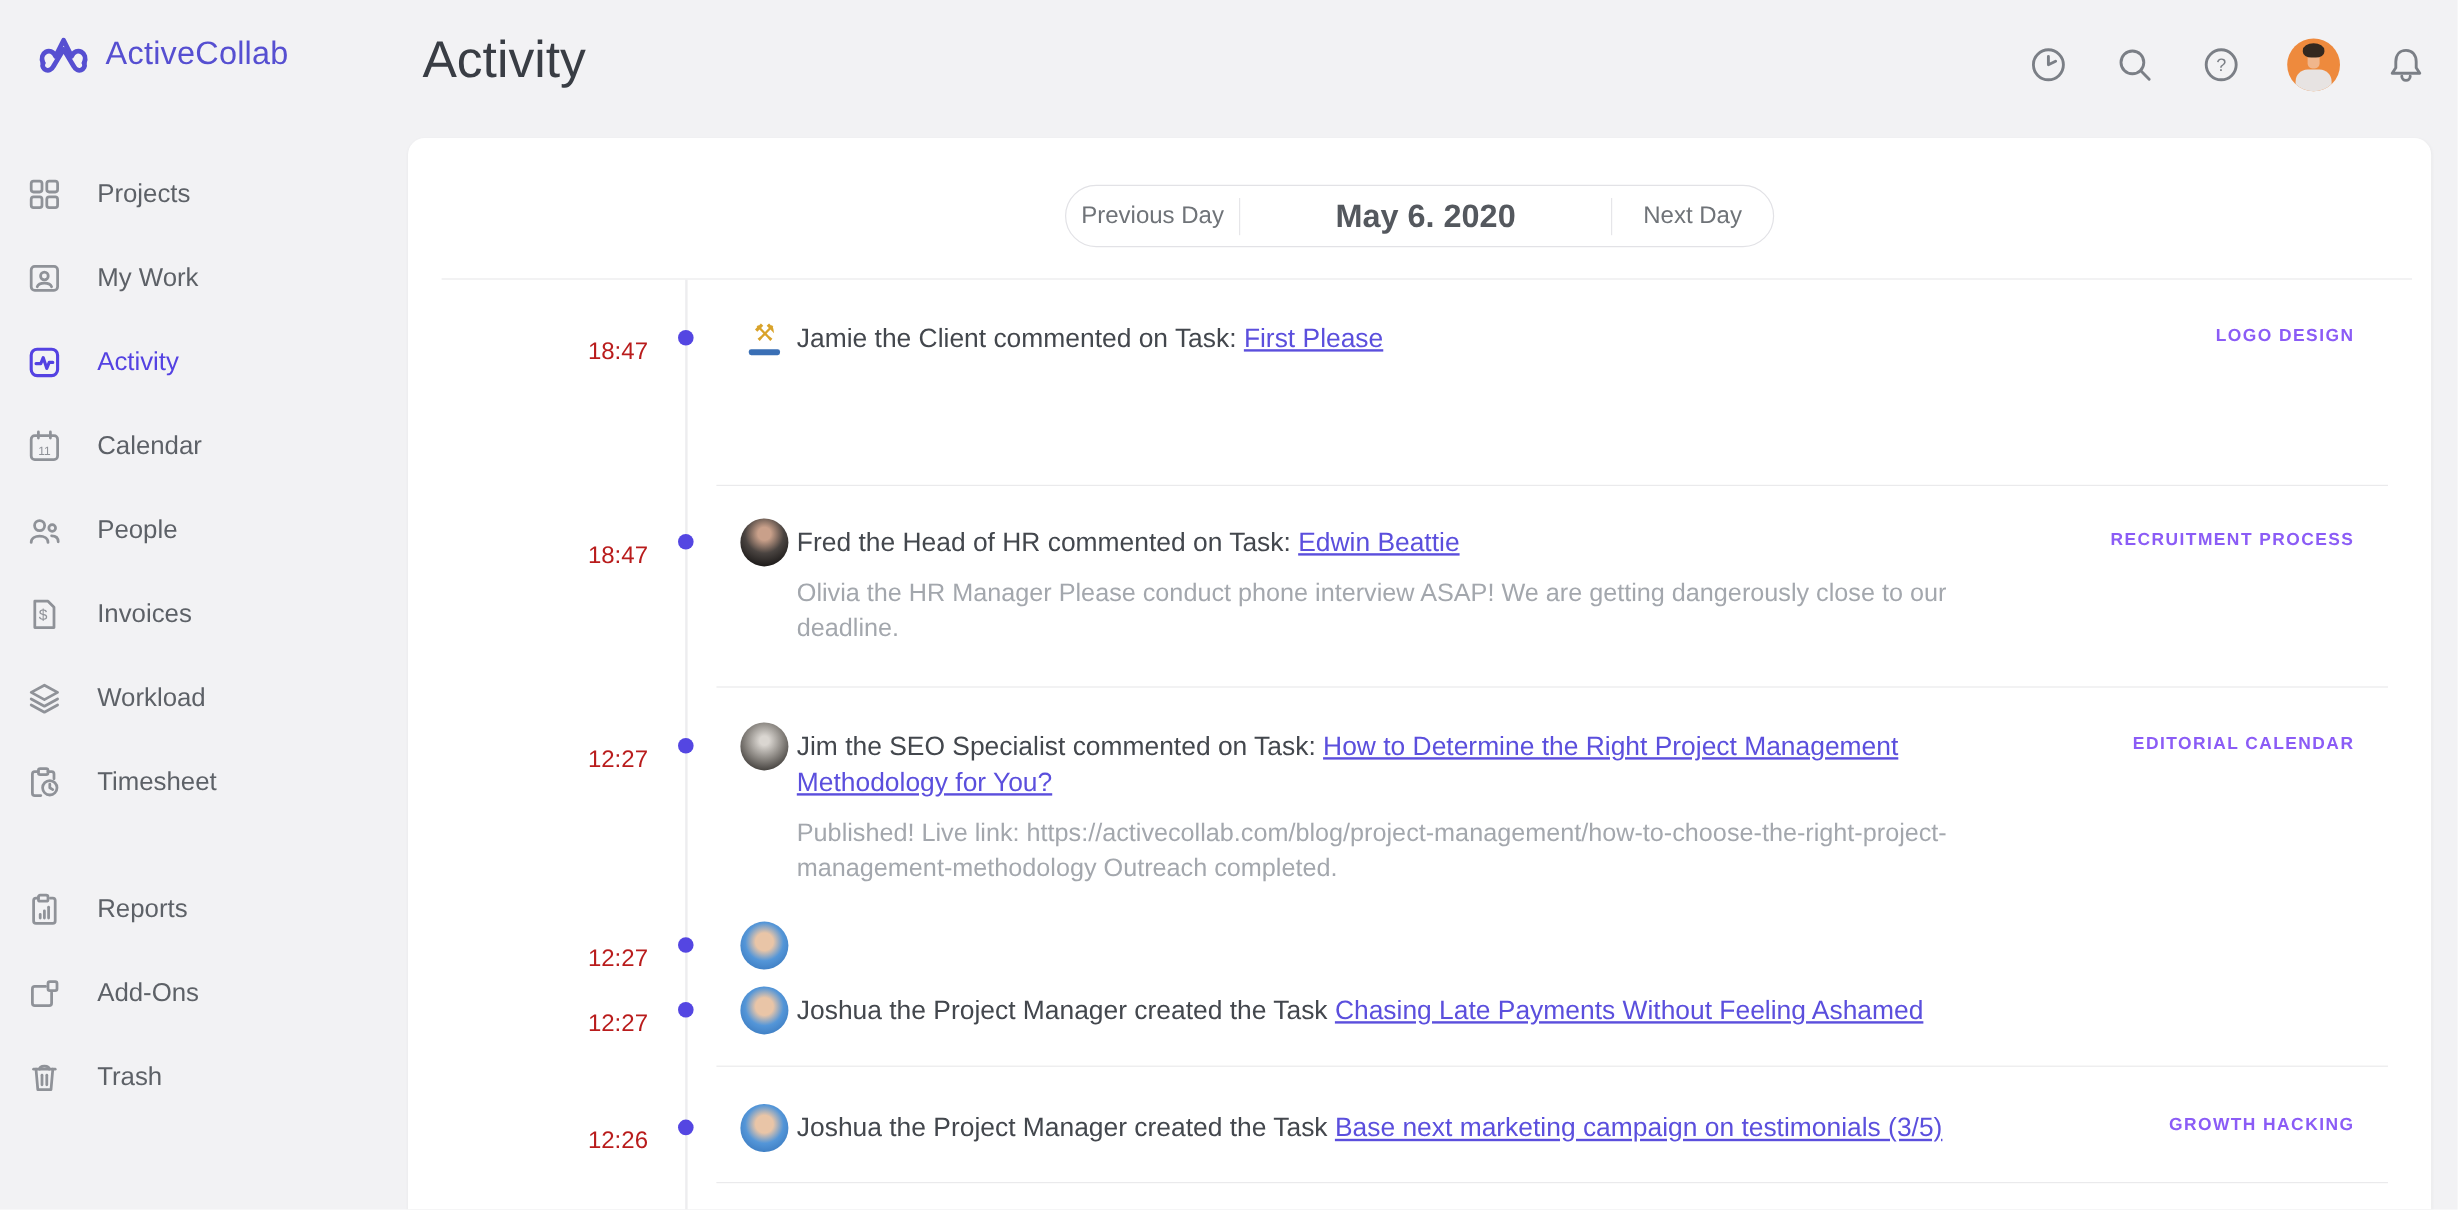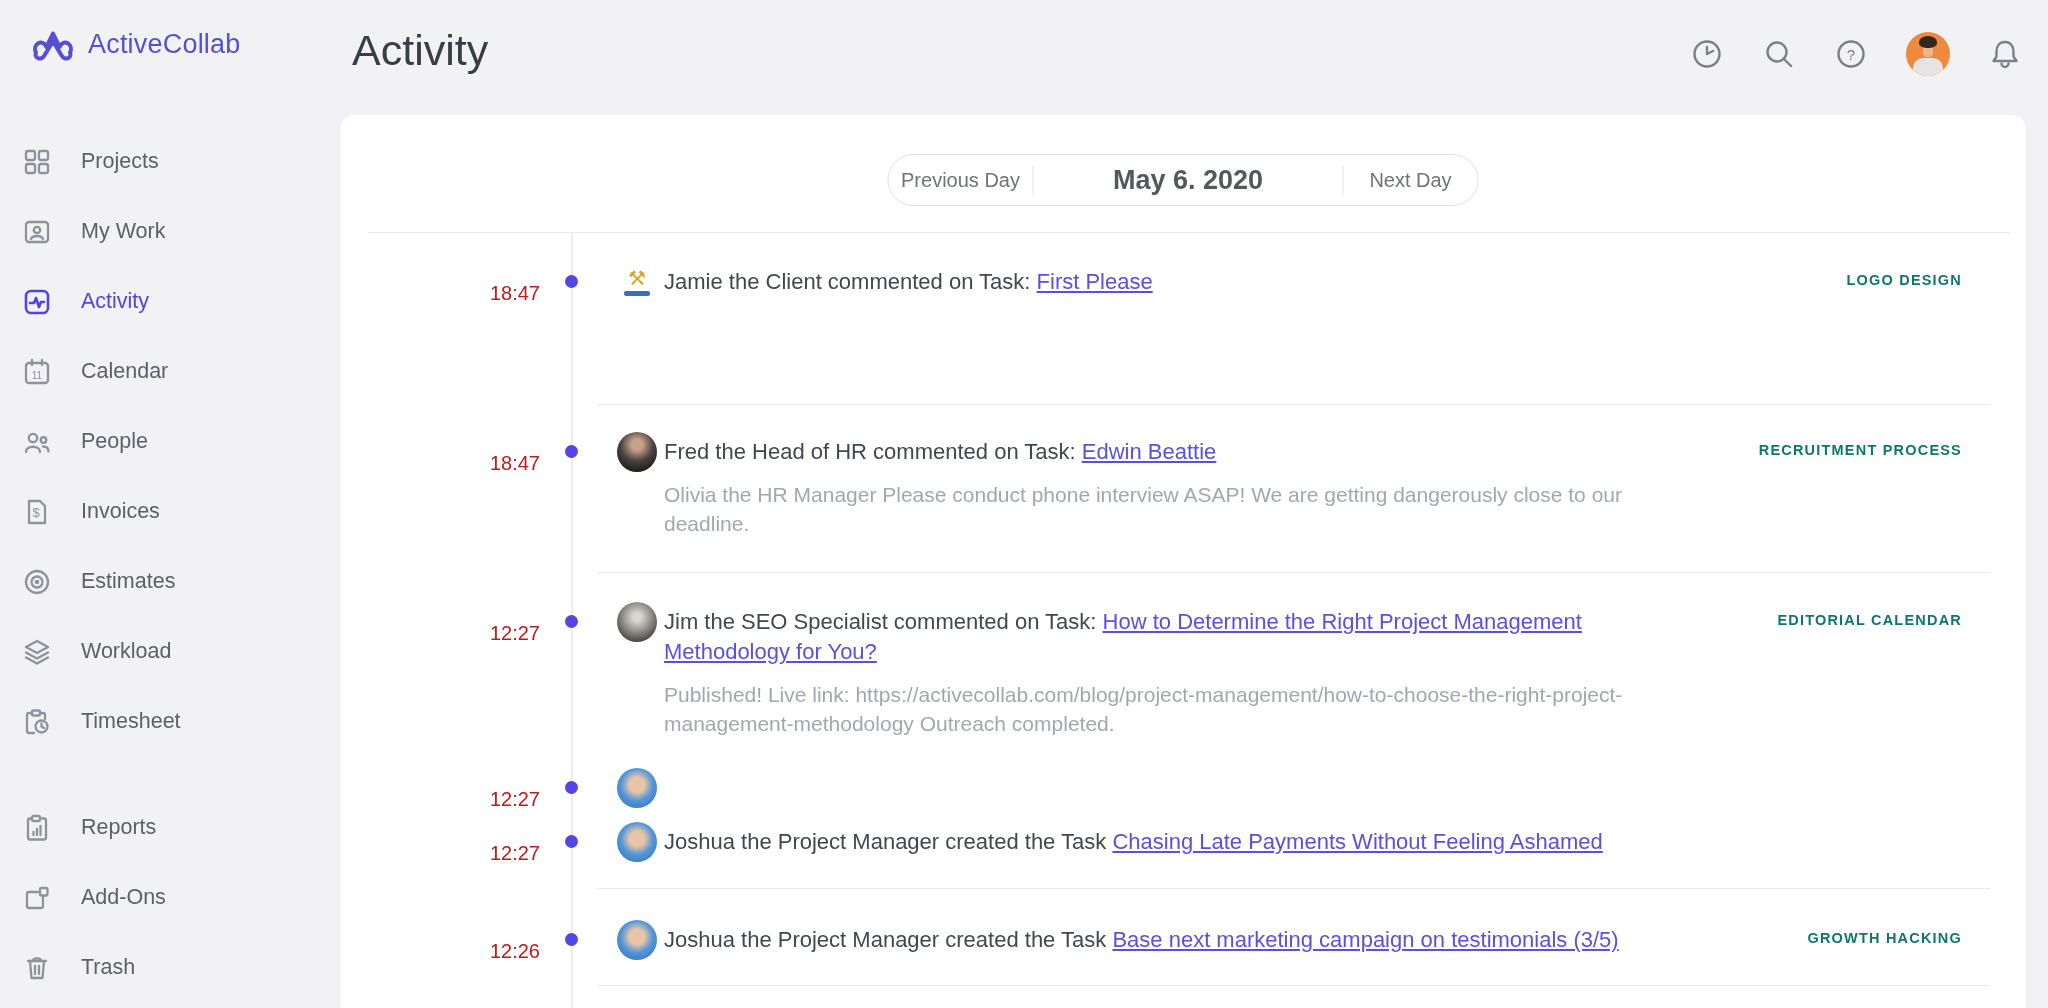--- a/index.html
+++ b/index.html
@@ -68,21 +68,21 @@
   .av-client { background:#fff; border-radius:6px; display:flex; flex-direction:column;
                align-items:center; justify-content:center; }
   .client-mark { font-size:20px; line-height:20px; color:#d9a32a; }
   .client-bar  { width:26px; height:5px; margin-top:3px; background:#3a6fb5; border-radius:2px; }
 
   .e-body { margin-left:324px; width:972px; }
   .e-title { font-size:22px; line-height:30px; color:#43474d; margin-top:5px; }
   .e-link { color:#5b4fdd; text-decoration:underline; cursor:pointer; overflow-wrap:break-word; }
   .e-comment { margin-top:13px; font-size:21px; line-height:29px; color:#a3a7ad; overflow-wrap:break-word; }
   .e-project { position:absolute; right:64px; top:10px; font-size:14.5px; font-weight:bold;
-               letter-spacing:1.2px; color:#0f766e; text-transform:uppercase; }
+               letter-spacing:1.2px; color:#8b5cf6; text-transform:uppercase; }
 
   svg { display:block; }
 </style>
 </head>
 <body>
 
 <div class="sidebar">
   <div class="logo-row">
     <span class="logo-mark">
       <svg width="46" height="40" viewBox="0 0 48 42" fill="none" stroke="#564fd1" stroke-width="4.2" stroke-linecap="round" stroke-linejoin="round">
@@ -150,30 +150,20 @@
       <span class="nicon">
         <svg width="30" height="30" viewBox="0 0 30 30" fill="none" stroke="currentColor" stroke-width="2.3" stroke-linecap="round" stroke-linejoin="round">
           <path d="M7 4 h11 l5 5 v17 h-16 z"></path>
           <text x="14" y="20" font-size="13" text-anchor="middle" fill="currentColor" stroke="none" font-family="inherit">$</text>
         </svg>
       </span>
       <span class="nlabel">Invoices</span>
     </div>
     <div class="nav-item">
       <span class="nicon">
-        <svg width="30" height="30" viewBox="0 0 30 30" fill="none" stroke="currentColor" stroke-width="2.3" stroke-linecap="round">
-          <circle cx="15" cy="15" r="11"></circle>
-            <circle cx="15" cy="15" r="5.5"></circle>
-            <circle cx="15" cy="15" r="1.2" fill="currentColor"></circle>
-        </svg>
-      </span>
-      <span class="nlabel">Estimates</span>
-    </div>
-    <div class="nav-item">
-      <span class="nicon">
         <svg width="30" height="30" viewBox="0 0 30 30" fill="none" stroke="currentColor" stroke-width="2.3" stroke-linecap="round" stroke-linejoin="round">
           <path d="M15 4 l11 6 -11 6 -11 -6 z"></path>
           <polyline points="4,15.5 15,21.5 26,15.5"></polyline>
           <polyline points="4,20.5 15,26.5 26,20.5"></polyline>
         </svg>
       </span>
       <span class="nlabel">Workload</span>
     </div>
     <div class="nav-item">
       <span class="nicon">

